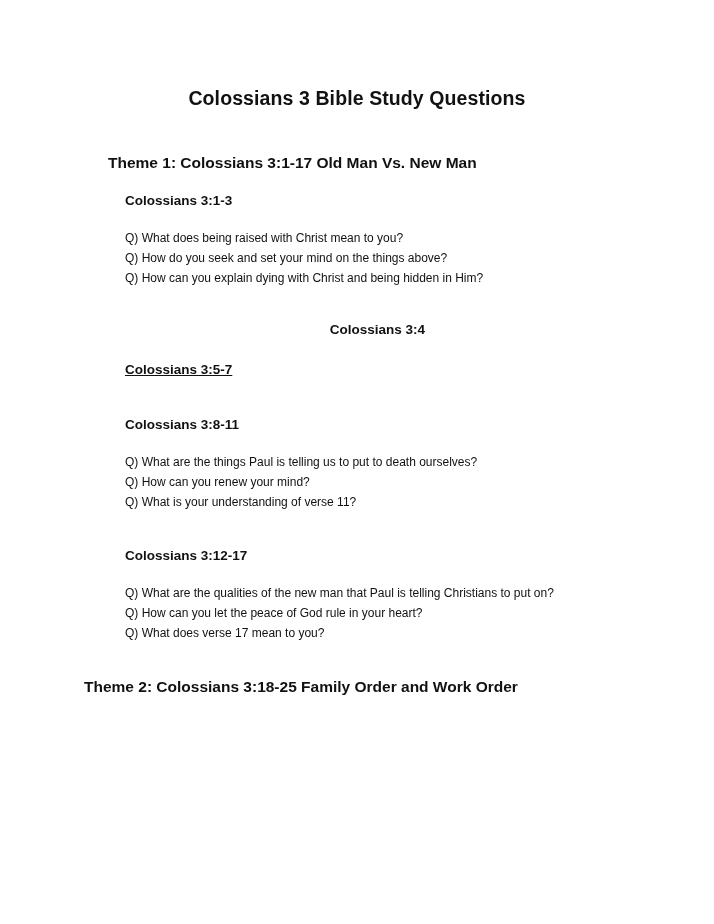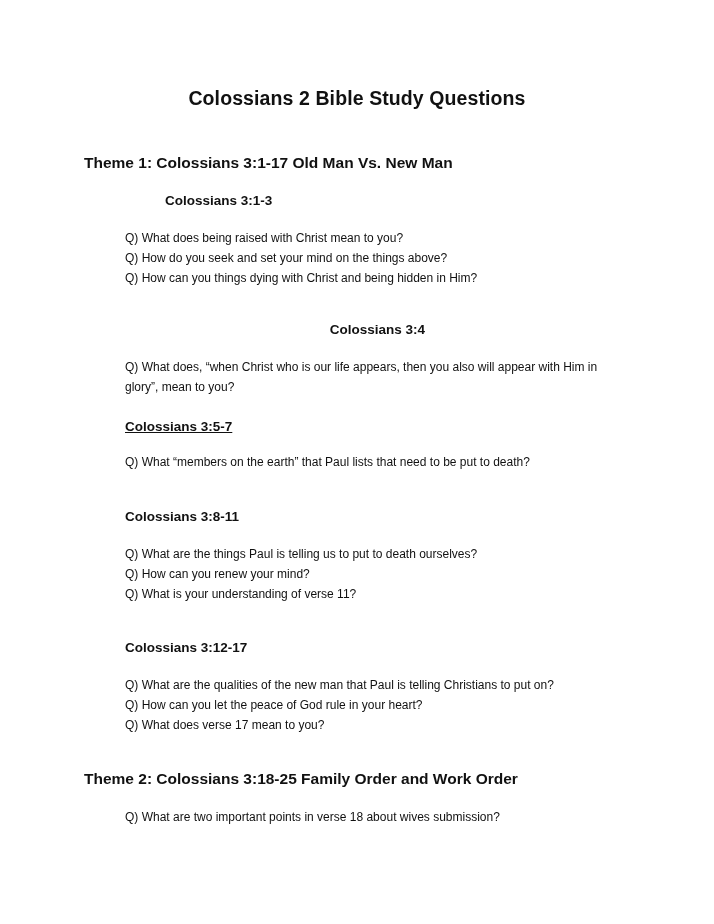--- a/index.html
+++ b/index.html
@@ -28,85 +28,80 @@
     letter-spacing: 0.1px;
   }
   .theme-heading {
     margin: 0;
     padding-left: 84px;
     padding-right: 40px;
     font-size: 15.5px;
     font-weight: bold;
     line-height: 21px;
   }
-  .theme1-heading { margin-top: 42px; }
+  .theme1-heading { margin-top: 42px; margin-left: 24px; }
   .theme2-heading { margin-top: 33px; }
   .passages {
     padding-left: 125px;
     width: 505px;
     box-sizing: content-box;
   }
   .passage-heading {
     margin: 0;
     font-size: 13.5px;
     font-weight: bold;
     line-height: 20px;
   }
   .question {
     margin: 0;
     font-size: 12px;
     font-weight: normal;
     line-height: 20px;
   }
   
-  .mh-p1 { margin-top: 18px; margin-left: 40px; }
+  .mh-p1 { margin-top: 18px; }
   .mq-p1 { margin-top: 17px; }
   .mh-p2 { margin-top: 32px; text-align: center; }
   .mq-p2 { margin-top: 17px; }
   .mh-p3 { margin-top: 20px; text-decoration: underline; }
   .mq-p3 { margin-top: 15px; }
   .mh-p4 { margin-top: 35px; }
   .mq-p4 { margin-top: 17px; }
   .mh-p5 { margin-top: 34px; }
   .mq-p5 { margin-top: 17px; }
   .mq-t2 { margin-top: 18px; }
 </style>
 </head>
 <body>
 
 <div class="page">
 
-  <h1 class="doc-title">Colossians 2 Bible Study Questions</h1>
+  <h1 class="doc-title">Colossians 3 Bible Study Questions</h1>
 
   <h2 class="theme-heading theme1-heading">Theme 1: Colossians 3:1-17 Old Man Vs. New Man</h2>
 
   <div class="passages">
 
     <h3 class="passage-heading mh-p1">Colossians 3:1-3</h3>
     <p class="question mq-p1">Q) What does being raised with Christ mean to you?</p>
     <p class="question">Q) How do you seek and set your mind on the things above?</p>
-    <p class="question">Q) How can you things dying with Christ and being hidden in Him?</p>
+    <p class="question">Q) How can you explain dying with Christ and being hidden in Him?</p>
 
     <h3 class="passage-heading mh-p2">Colossians 3:4</h3>
-    <p class="question mq-p2">Q) What does, “when Christ who is our life appears, then you also will appear with Him in glory”, mean to you?</p>
 
     <h3 class="passage-heading mh-p3">Colossians 3:5-7</h3>
-    <p class="question mq-p3">Q) What “members on the earth” that Paul lists that need to be put to death?</p>
 
     <h3 class="passage-heading mh-p4">Colossians 3:8-11</h3>
     <p class="question mq-p4">Q) What are the things Paul is telling us to put to death ourselves?</p>
     <p class="question">Q) How can you renew your mind?</p>
     <p class="question">Q) What is your understanding of verse 11?</p>
 
     <h3 class="passage-heading mh-p5">Colossians 3:12-17</h3>
     <p class="question mq-p5">Q) What are the qualities of the new man that Paul is telling Christians to put on?</p>
     <p class="question">Q) How can you let the peace of God rule in your heart?</p>
     <p class="question">Q) What does verse 17 mean to you?</p>
 
   </div>
 
   <h2 class="theme-heading theme2-heading">Theme 2: Colossians 3:18-25 Family Order and Work Order</h2>
 
-  <div class="passages">
-    <p class="question mq-t2">Q) What are two important points in verse 18 about wives submission?</p>
-  </div>
 
 </div>
 
 </body></html>

